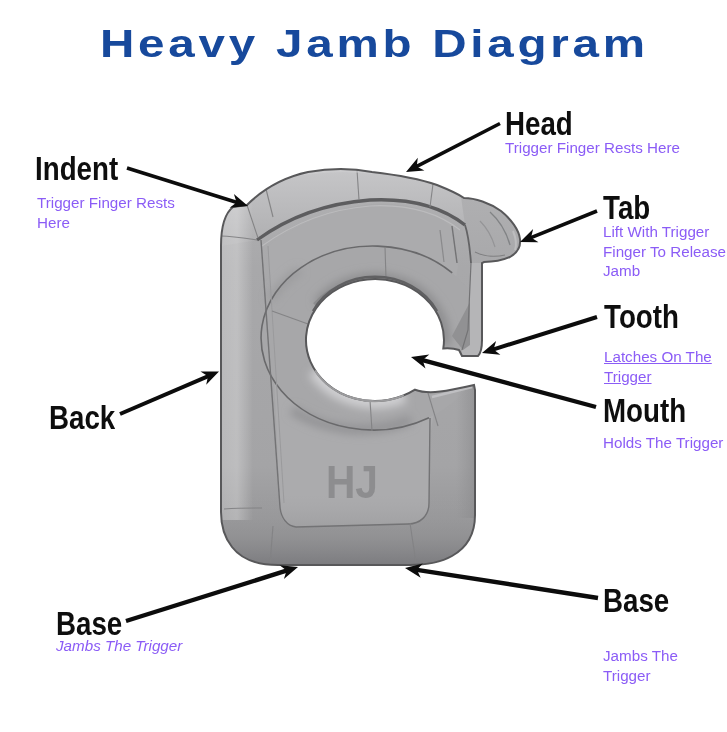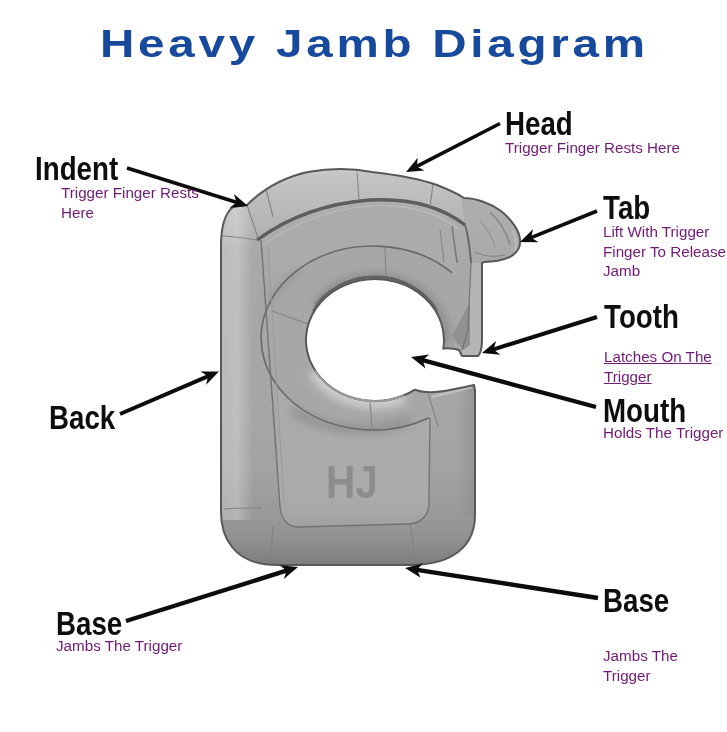--- a/index.html
+++ b/index.html
@@ -3,21 +3,21 @@
 <meta charset="utf-8">
 <style>
   html,body{margin:0;padding:0;background:#ffffff;}
   #page{position:relative;width:727px;height:732px;background:#ffffff;overflow:hidden;
         font-family:"Liberation Sans",sans-serif;}
   .ttl{position:absolute;left:100px;top:21px;font-size:38px;font-weight:bold;color:#17499c;
        letter-spacing:3px;white-space:nowrap;line-height:46px;
        transform:scaleX(1.252);transform-origin:0 50%;}
   .lbl{position:absolute;font-size:33px;font-weight:bold;color:#0e0e0e;line-height:33px;
        white-space:nowrap;transform:scaleX(0.84);transform-origin:0 50%;}
-  .sub{position:absolute;font-size:15.2px;color:#701a75;line-height:19.5px;white-space:nowrap;}
+  .sub{position:absolute;font-size:15.2px;color:#8b5cf6;line-height:19.5px;white-space:nowrap;}
   svg{position:absolute;left:0;top:0;}
 </style>
 </head>
 <body>
 <div id="page">
   <svg width="727" height="732" viewBox="0 0 727 732">
     <defs>
       <linearGradient id="bodyG" x1="0" y1="0" x2="0" y2="1">
         <stop offset="0" stop-color="#b2b2b4"></stop>
         <stop offset="0.25" stop-color="#a8a8aa"></stop>
@@ -180,31 +180,31 @@
       </g>
     </g>
   </svg>
 
   <div class="ttl">Heavy Jamb Diagram</div>
 
   <div class="lbl" style="left:505px;top:106.6px;">Head</div>
   <div class="sub" style="left:505px;top:138px;">Trigger Finger Rests Here</div>
 
   <div class="lbl" style="left:35px;top:152px;">Indent</div>
-  <div class="sub" style="left:37px;top:183px;margin-left:24px;">Trigger Finger Rests<br>Here</div>
+  <div class="sub" style="left:37px;top:193px;">Trigger Finger Rests<br>Here</div>
 
   <div class="lbl" style="left:603px;top:191px;">Tab</div>
   <div class="sub" style="left:603px;top:222px;">Lift With Trigger<br>Finger To Release<br>Jamb</div>
 
   <div class="lbl" style="left:604px;top:300px;">Tooth</div>
   <div class="sub" style="left:604px;top:347px;text-decoration:underline;">Latches On The<br>Trigger</div>
 
   <div class="lbl" style="left:49px;top:401px;">Back</div>
 
   <div class="lbl" style="left:603px;top:393.5px;">Mouth</div>
-  <div class="sub" style="left:603px;top:423px;">Holds The Trigger</div>
+  <div class="sub" style="left:603px;top:433px;">Holds The Trigger</div>
 
   <div class="lbl" style="left:56px;top:606.5px;">Base</div>
-  <div class="sub" style="left:56px;top:636px;">Jambs The Trigger</div>
+  <div class="sub" style="left:56px;top:636px;font-style:italic;">Jambs The Trigger</div>
 
   <div class="lbl" style="left:603px;top:583.8px;">Base</div>
   <div class="sub" style="left:603px;top:616px;margin-top:30px;">Jambs The<br>Trigger</div>
 </div>
 
 </body></html>

